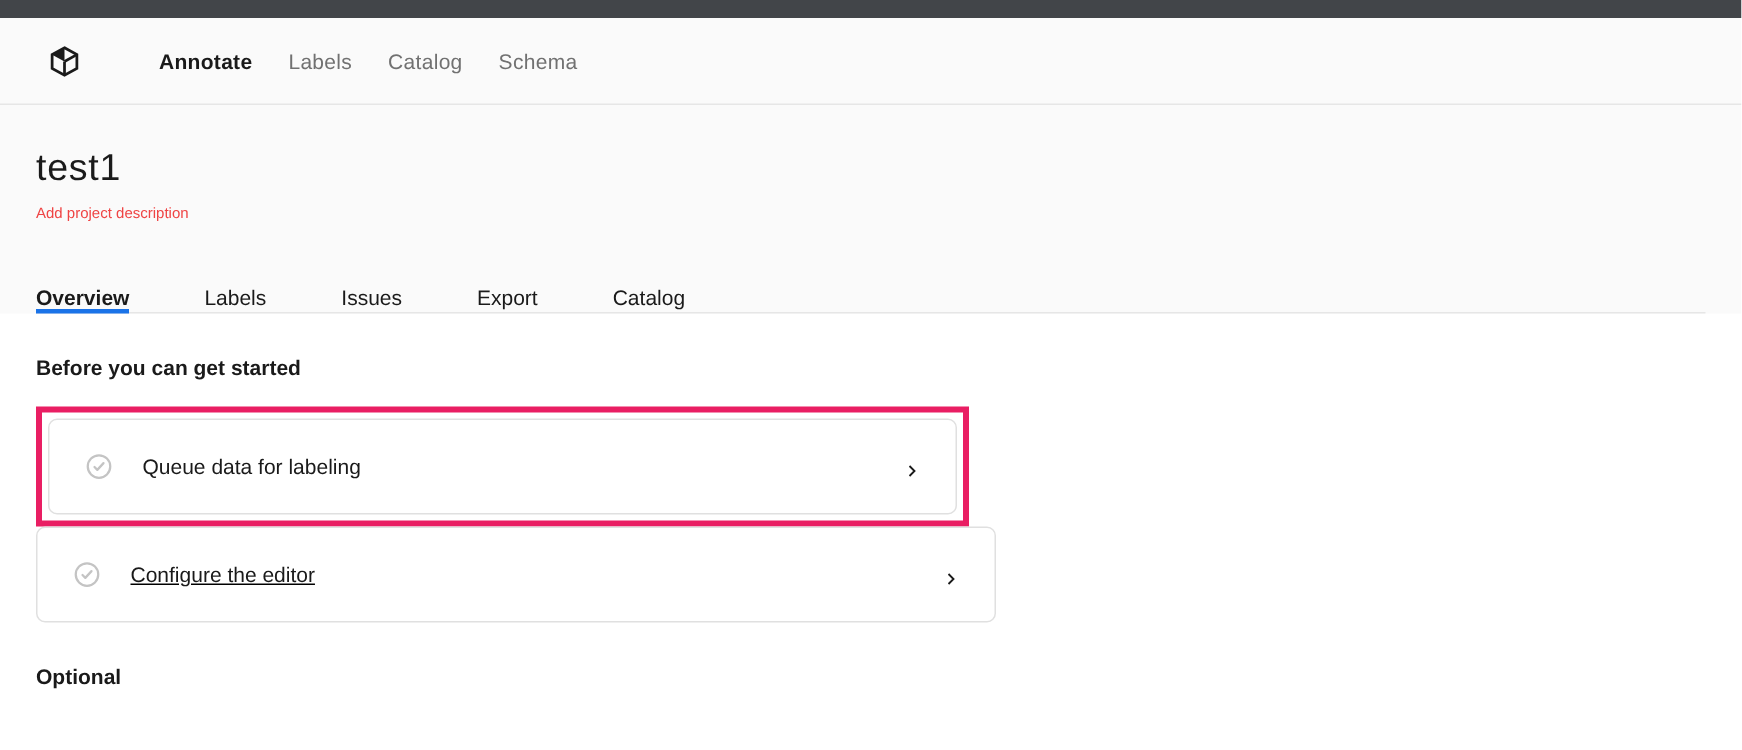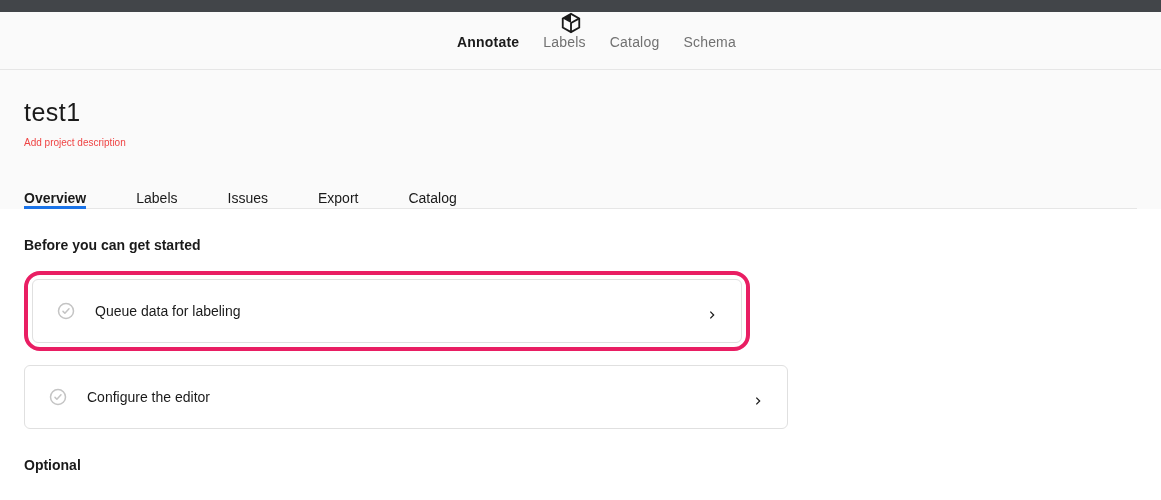--- a/index.html
+++ b/index.html
@@ -18,21 +18,20 @@
       height: 12px;
       background: #424549;
     }
     .header {
       display: flex;
       align-items: center;
       height: 58px;
       padding-left: 32px;
       background: #fafafa;
       border-bottom: 1px solid #e6e6e6;
-      flex-direction: column;
     }
     .logo {
       display: flex;
       align-items: center;
       margin-right: 52px;
     }
     .logo svg {
       width: 22px;
       height: 22px;
     }
@@ -99,24 +98,24 @@
       border: 1px solid #e0e0e0;
       border-radius: 6px;
       padding: 22px 24px;
       margin-bottom: 8px;
       cursor: pointer;
       position: relative;
       background: #fff;
     }
     .highlight-wrap {
       border: 4px solid #e91e63;
-      border-radius: 16px;
+      border-radius: 0;
       padding: 4px;
-      margin-bottom: 14px;
-      width: 726px;
+      margin-bottom: 0;
+      width: 622px;
     }
     .highlight-wrap .card {
       margin-bottom: 0;
       width: 100%;
     }
     .card-icon {
       width: 18px;
       height: 18px;
       margin-right: 20px;
       flex-shrink: 0;
@@ -125,21 +124,22 @@
       font-size: 14px;
       color: #1a1a1a;
       flex: 1;
     }
     .chevron {
       width: 10px;
       height: 10px;
       flex-shrink: 0;
     }
     .card-container {
-      width: 764px;
+      width: 640px;
+      text-decoration: underline;
     }
   </style>
 </head>
 <body>
 
 <div class="top-bar"></div>
 
 <div class="header">
   <div class="logo">
     <svg viewBox="0 0 24 24">

